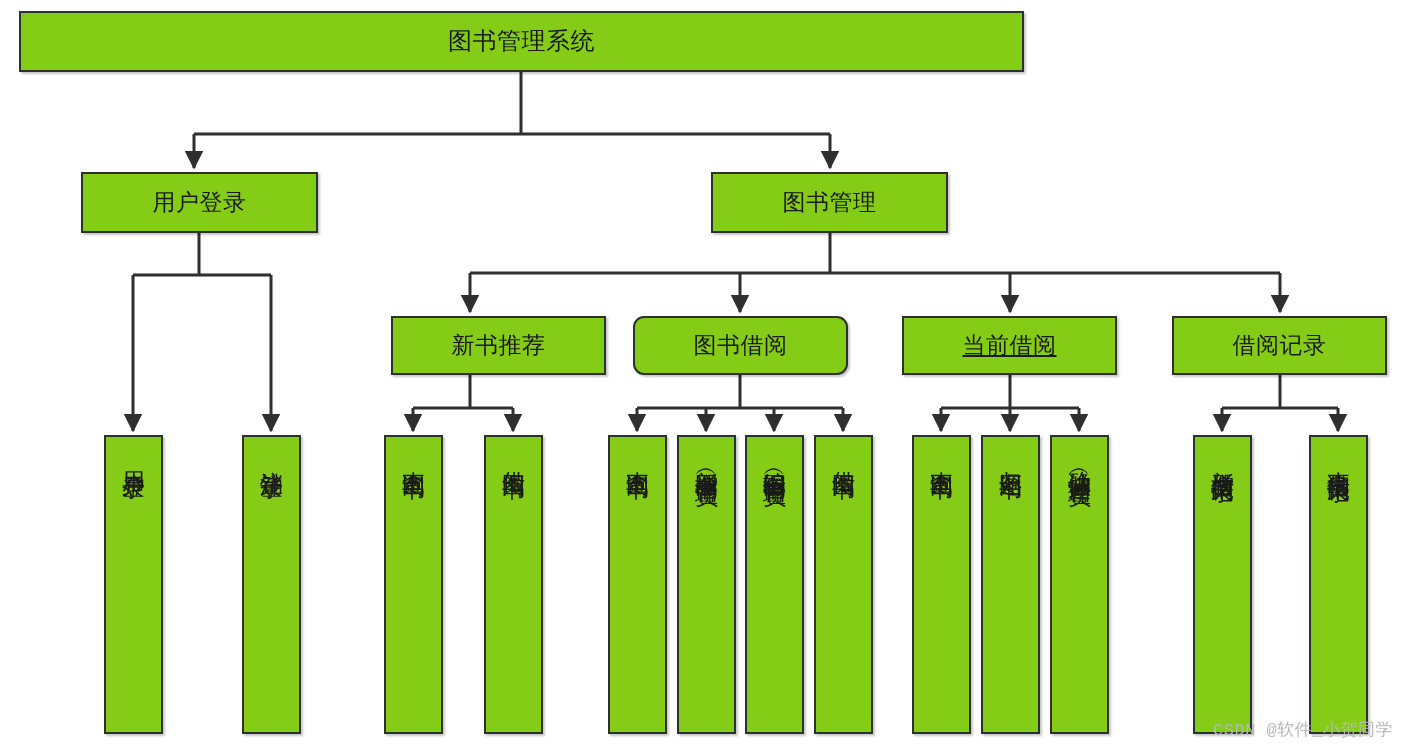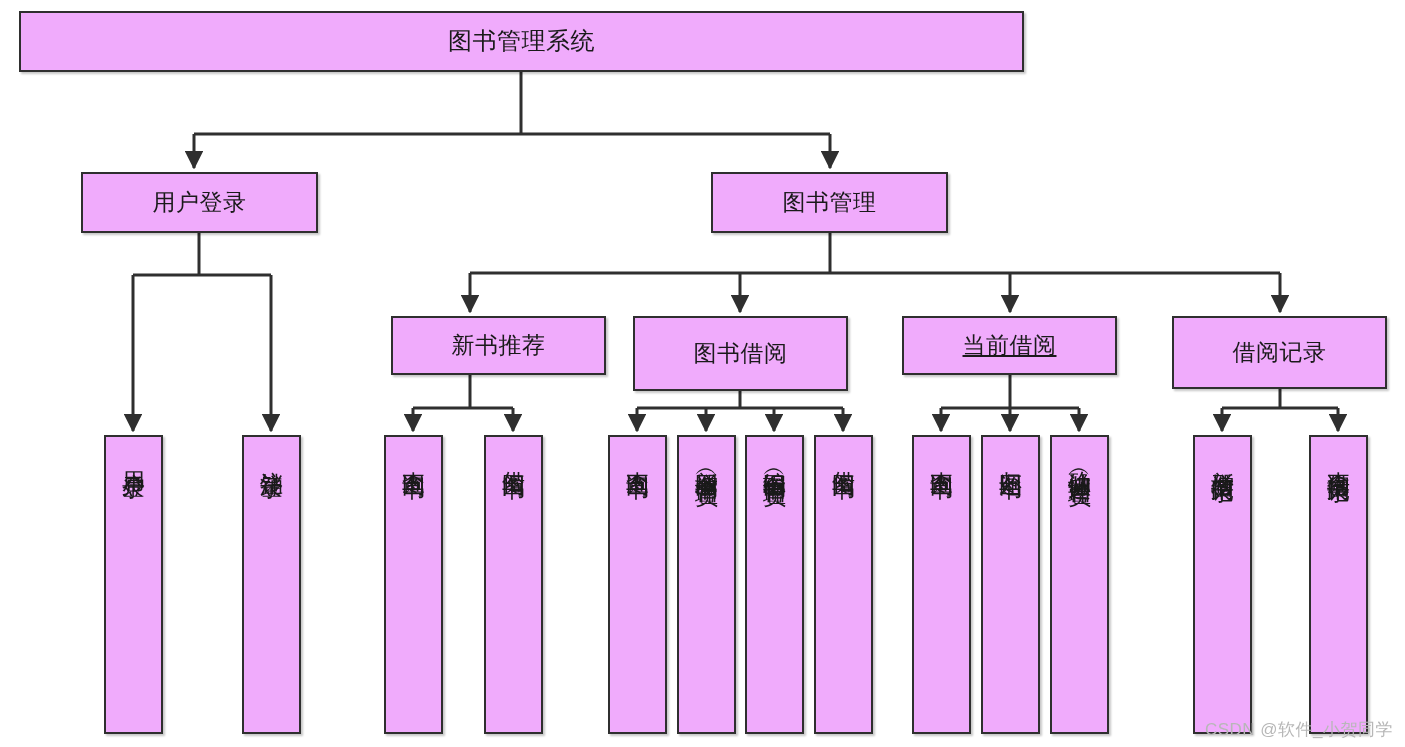--- a/index.html
+++ b/index.html
@@ -23,21 +23,21 @@
     position: absolute;
     left: 0;
     top: 0;
     width: 1405px;
     height: 747px;
     pointer-events: none;
   }
   .node {
     position: absolute;
     box-sizing: border-box;
-    background: #f0abfc;
+    background: #84cc16;
     border: 2.5px solid #2f2f2f;
     box-shadow: 2px 2px 2px rgba(0,0,0,0.22);
     display: flex;
     align-items: center;
     justify-content: center;
     z-index: 2;
   }
   .node .label {
     color: #1a1a1a;
     letter-spacing: 0.5px;
@@ -68,20 +68,21 @@
   }
   #watermark {
     position: absolute;
     right: 12px;
     bottom: 6px;
     font-size: 17px;
     color: #b7b7b7;
     letter-spacing: 0.5px;
     z-index: 5;
     white-space: nowrap;
+    font-family: Liberation Mono, monospace;
   }
 </style>
 </head>
 <body>
 
 <div id="canvas">
 
   <svg id="wires" viewBox="0 0 1405 747" width="1405" height="747" xmlns="http://www.w3.org/2000/svg">
     <defs>
       <marker id="arrow" viewBox="0 0 10 10" refX="9.2" refY="5" markerWidth="6.2" markerHeight="6.2" orient="auto-start-reverse">
@@ -141,29 +142,29 @@
   </div>
 
   <div class="node h" style="left:711px; top:172px; width:237px; height:61px;">
     <span class="label">图书管理</span>
   </div>
 
   <div class="node h" style="left:363px; top:316px; width:215px; height:59px;margin-left:28px;">
     <span class="label">新书推荐</span>
   </div>
 
-  <div class="node h" style="left:633px; top:316px; width:215px; height:75px;">
+  <div class="node h" style="left:633px; top:316px; width:215px; height:59px;border-radius:11px;">
     <span class="label">图书借阅</span>
   </div>
 
   <div class="node h" style="left:902px; top:316px; width:215px; height:59px;text-decoration:underline;">
     <span class="label">当前借阅</span>
   </div>
 
-  <div class="node h" style="left:1172px; top:316px; width:215px; height:73px;">
+  <div class="node h" style="left:1172px; top:316px; width:215px; height:59px;">
     <span class="label">借阅记录</span>
   </div>
 
   <div class="node v" style="left:104px; top:435px; width:59px; height:299px;">
     <span class="label">用户登录</span>
   </div>
 
   <div class="node v" style="left:242px; top:435px; width:59px; height:299px;">
     <span class="label">注销登录</span>
   </div>

